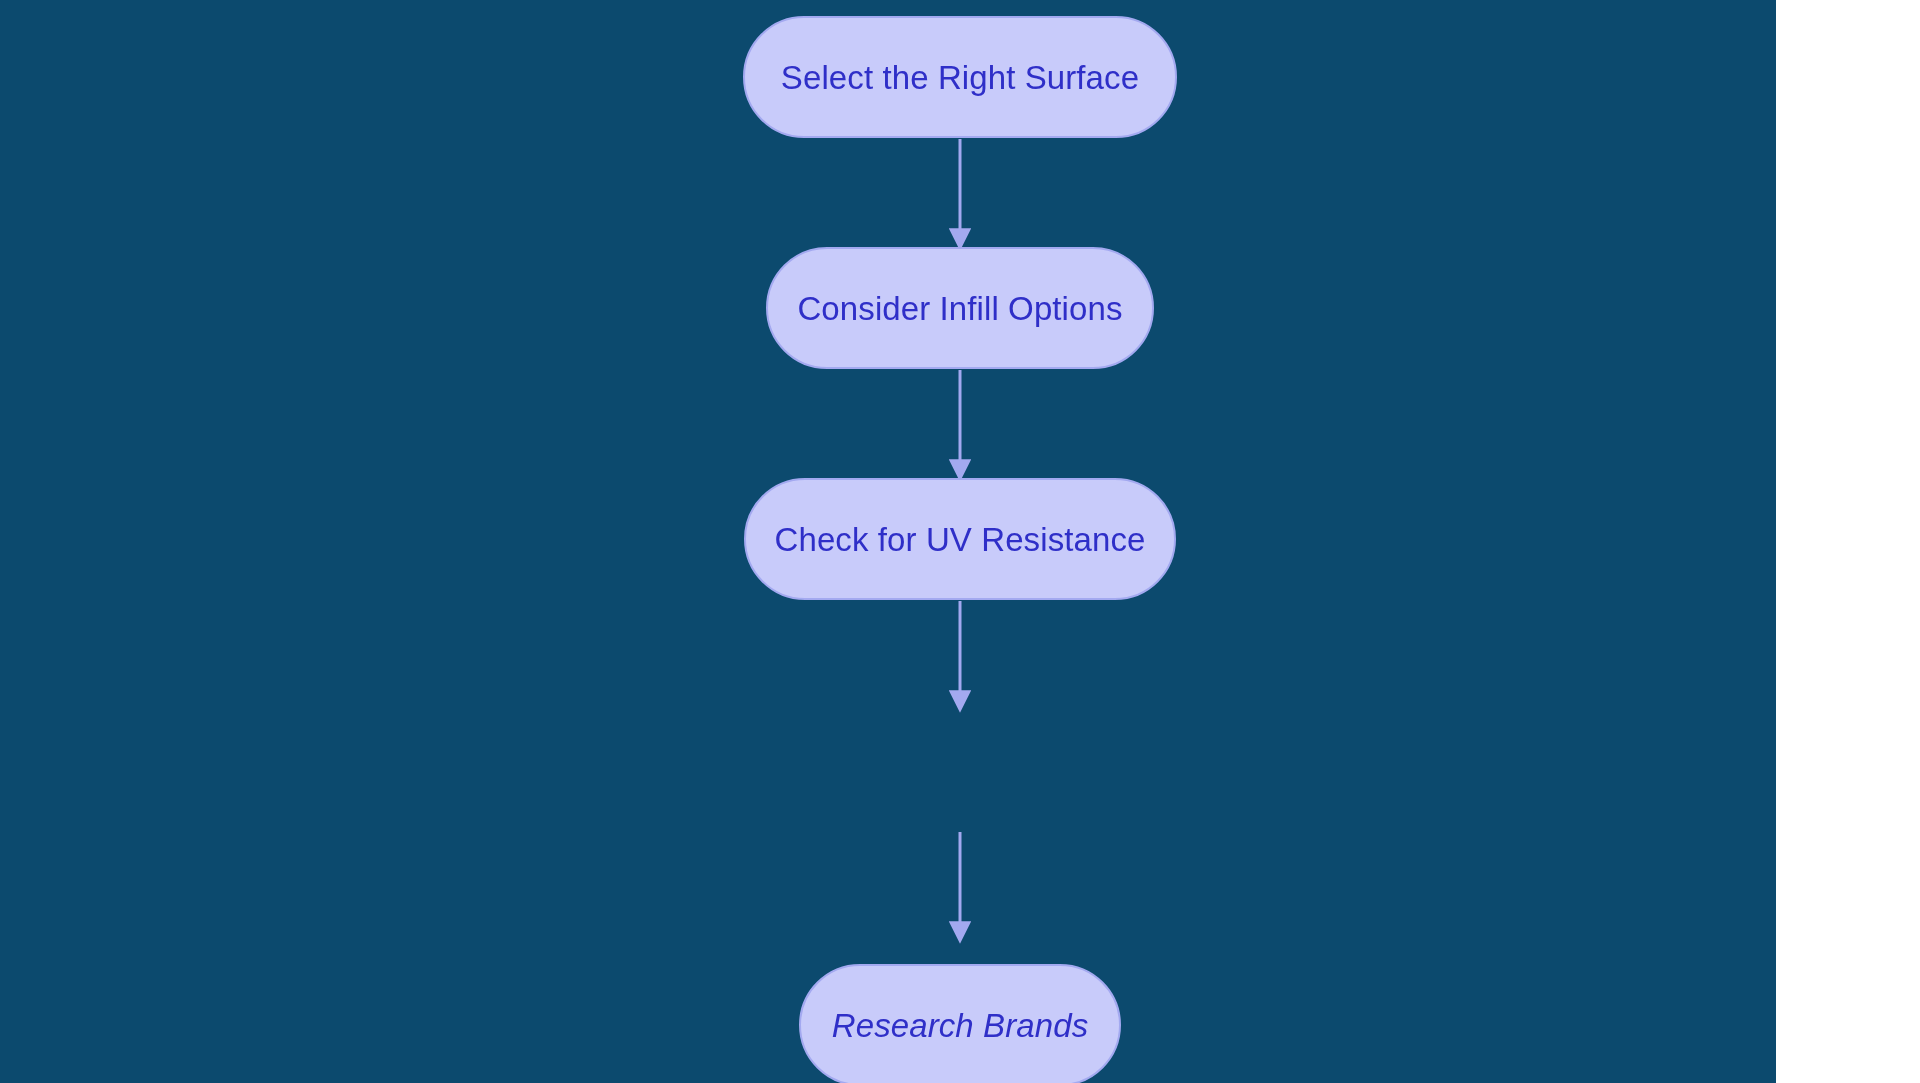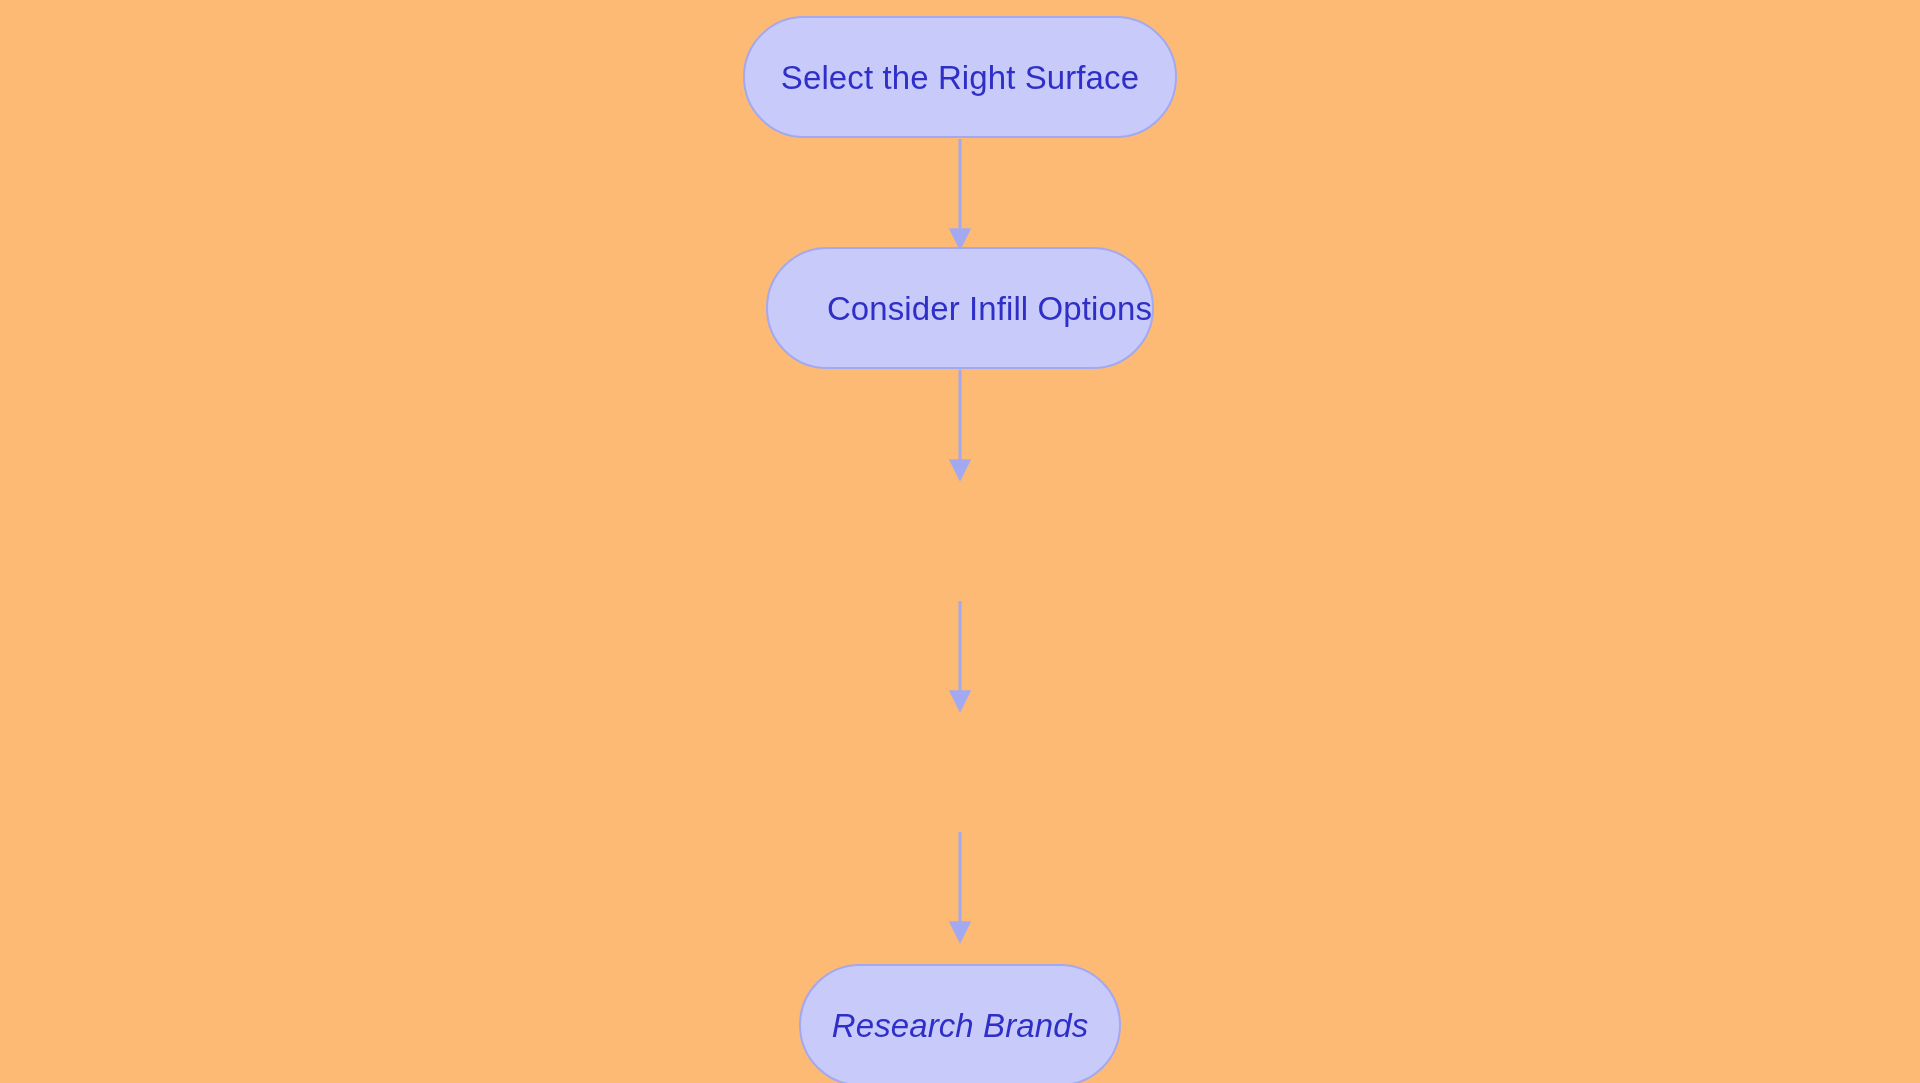--- a/index.html
+++ b/index.html
@@ -9,23 +9,23 @@
     background: #ffffff;
   }
   body {
     width: 1920px;
     height: 1083px;
     font-family: "Liberation Sans", sans-serif;
     overflow: hidden;
   }
   #flow-root {
     position: relative;
-    width: 1920px;
+    width: 1776px;
     height: 1083px;
-    background: #fdba74;
+    background: #0c4a6e;
   }
   #flow-svg {
     position: absolute;
     left: 0;
     top: 0;
     width: 1920px;
     height: 1083px;
   }
   #node-layer {
     position: absolute;
@@ -73,21 +73,24 @@
         <line x1="960" y1="370" x2="960" y2="478" stroke="#a3a9f0" stroke-width="3" marker-end="url(#arrowhead)"></line>
         <line x1="960" y1="601" x2="960" y2="709" stroke="#a3a9f0" stroke-width="3" marker-end="url(#arrowhead)"></line>
         <line x1="960" y1="832" x2="960" y2="940" stroke="#a3a9f0" stroke-width="3" marker-end="url(#arrowhead)"></line>
       </g>
   </svg>
 
   <div id="node-layer">
       <div class="flow-node" style="left: 960px; top: 16px; width: 434px;">
         <span class="flow-node-label">Select the Right Surface</span>
       </div>
-      <div class="flow-node" style="left: 960px; top: 247px; width: 388px; justify-content: flex-end;">
+      <div class="flow-node" style="left: 960px; top: 247px; width: 388px;">
         <span class="flow-node-label">Consider Infill Options</span>
+      </div>
+      <div class="flow-node" style="left: 960px; top: 478px; width: 432px;">
+        <span class="flow-node-label">Check for UV Resistance</span>
       </div>
       <div class="flow-node" style="left: 960px; top: 964px; width: 322px; font-style: italic;">
         <span class="flow-node-label">Research Brands</span>
       </div>
     </div>
 
 </div>
 
 </body></html>

